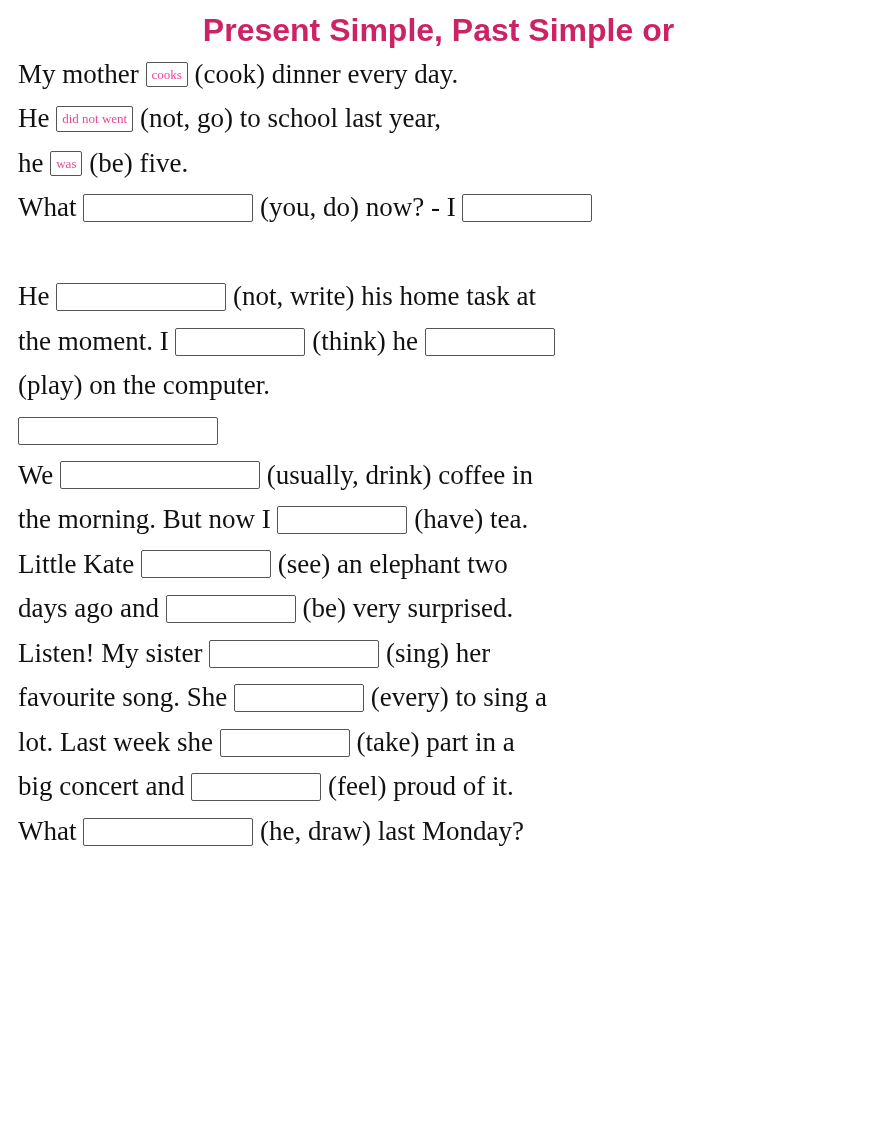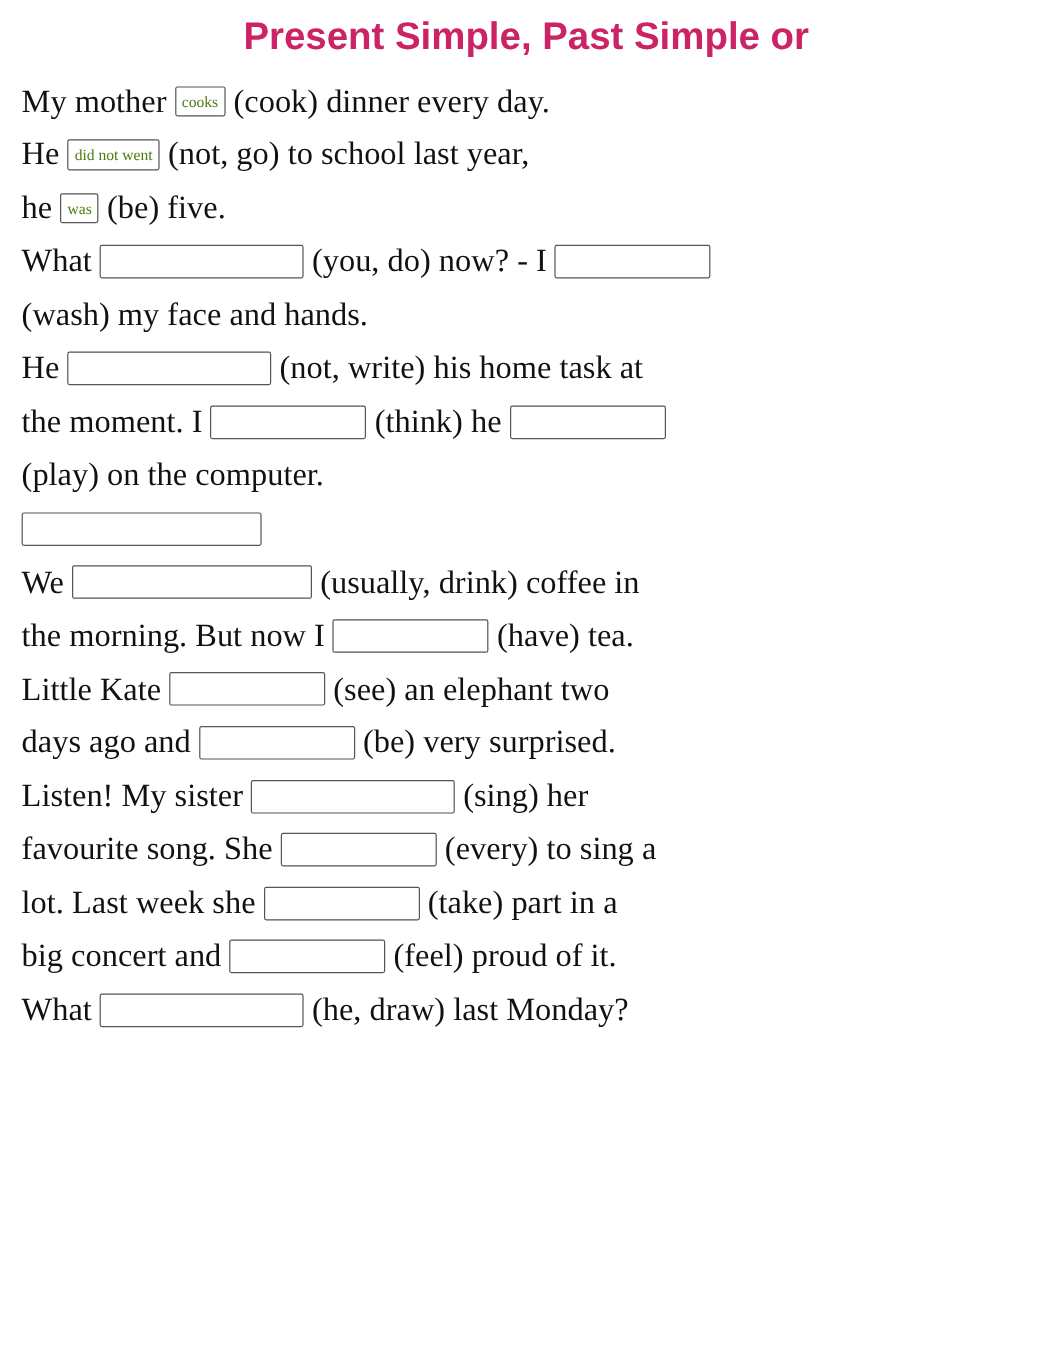--- a/index.html
+++ b/index.html
@@ -12,21 +12,20 @@
       width: 877px;
       min-height: 1124px;
     }
     .title {
       text-align: center;
       color: #cc2266;
       font-size: 32px;
       font-weight: bold;
       font-family: 'Comic Sans MS', cursive, sans-serif;
       line-height: 1.3;
-      margin-bottom: 10px;
     }
     .content {
       font-size: 27px;
       line-height: 1.65;
       color: #111;
     }
     .inline-input {
       display: inline-block;
       border: 1.5px solid #555;
       border-radius: 2px;
@@ -45,21 +44,21 @@
       border-radius: 2px;
       background: #fff;
       vertical-align: middle;
       position: relative;
       top: -2px;
       height: 28px;
     }
     
     .filled {
       font-size: 13px;
-      color: #4d7c0f;
+      color: #ec4899;
       padding: 1px 5px;
     }
     .w-md  { width: 130px; }
     .w-lg  { width: 170px; }
     .w-xl  { width: 200px; }
   </style>
 </head>
 <body>
 
 <div class="title">
@@ -85,21 +84,20 @@
   <span class="inline-input filled">was</span>
   <span> (be) five.</span>
   <br>
 
   
   <span>What </span>
   <input type="text" class="blank-input w-lg" style="">
   <span> (you, do) now? - I </span>
   <input type="text" class="blank-input w-md" style="">
   <br>
-  <span>(wash) my face and hands.</span>
   <br>
 
   
   <span>He </span>
   <input type="text" class="blank-input w-lg" style="">
   <span> (not, write) his home task at</span>
   <br>
   <span>the moment. I </span>
   <input type="text" class="blank-input w-md" style="">
   <span> (think) he </span>

